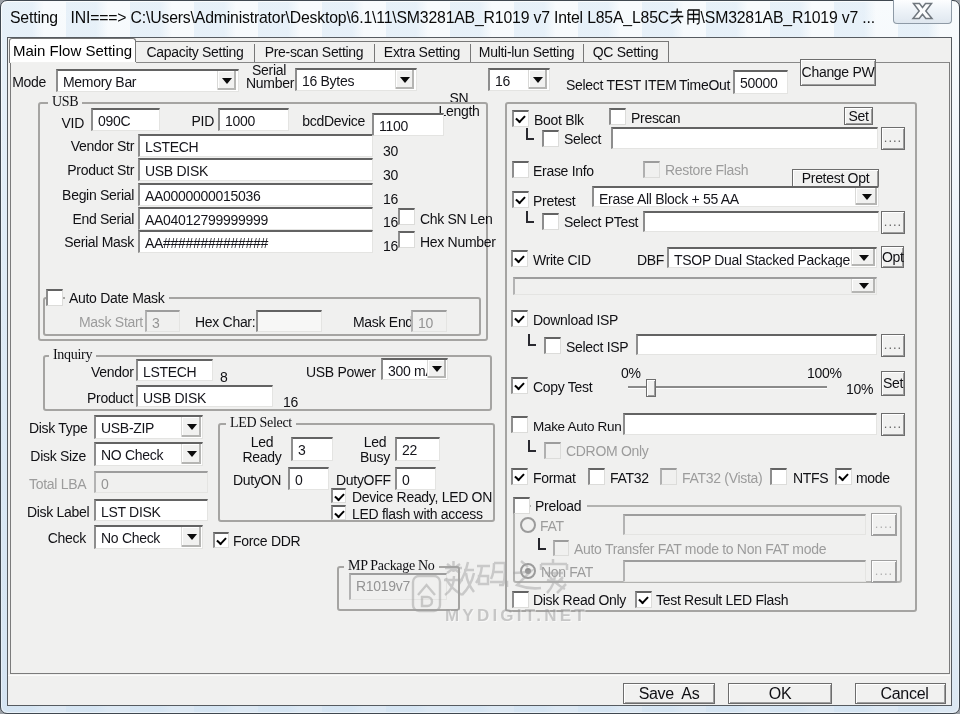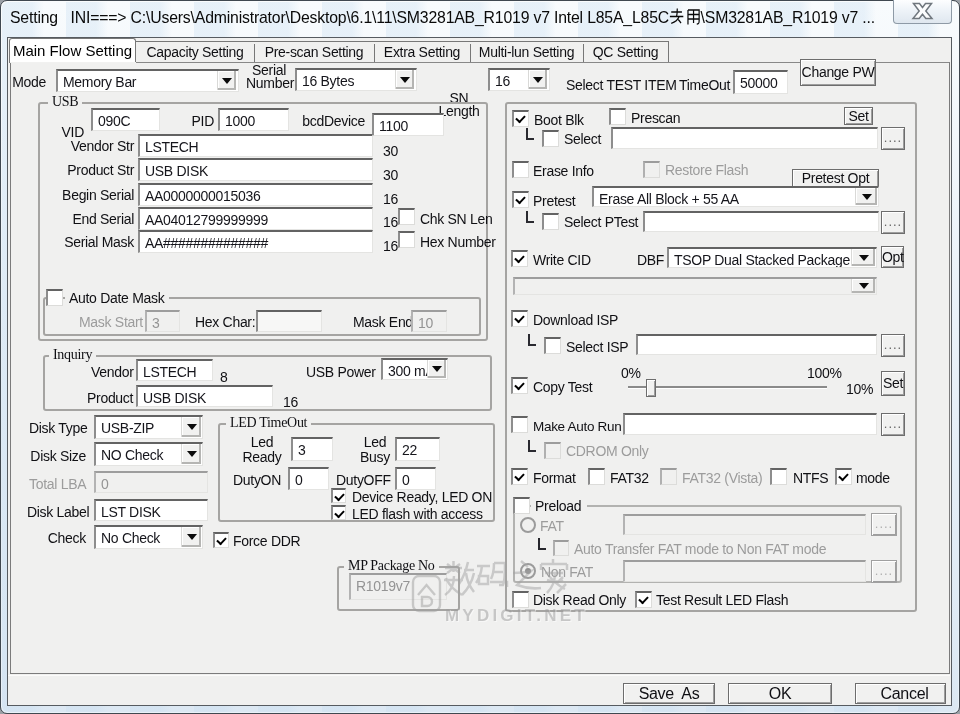--- a/index.html
+++ b/index.html
@@ -93,21 +93,21 @@
 <div class="l" style="left:438px;top:64px;width:42px;text-align:center;font-size:14px;line-height:13px;margin-top:28px;">SN<br>Length</div>
 <div class="cmb" style="left:488px;top:68px;width:62px;height:23px;">16</div>
 <div class="ar" style="left:528px;top:70px;width:19px;height:19px;"></div>
 <div class="l" style="left:566px;top:77px;">Select TEST ITEM</div>
 <div class="l" style="left:679px;top:77px;">TimeOut</div>
 <div class="t" style="left:733px;top:70px;width:55px;height:24px;">50000</div>
 <div class="b" style="left:800px;top:59px;width:76px;height:27px;line-height:25px;">Change PW</div>
 
 <div class="g" style="left:38px;top:102px;width:450px;height:239px;"></div>
 <div class="cap" style="left:48px;top:94px;">USB</div>
-<div class="l" style="left:50px;top:124px;width:34px;text-align:right;">VID</div>
+<div class="l" style="left:50px;top:115px;width:34px;text-align:right;">VID</div>
 <div class="t" style="left:91px;top:108px;width:69px;height:23px;">090C</div>
 <div class="l" style="left:180px;top:113px;width:34px;text-align:right;">PID</div>
 <div class="t" style="left:218px;top:108px;width:71px;height:23px;">1000</div>
 <div class="l" style="left:296px;top:113px;width:69px;text-align:right;">bcdDevice</div>
 <div class="t" style="left:372px;top:113px;width:72px;height:23px;">1100</div>
 <div class="l" style="left:58px;top:138px;width:76px;text-align:right;">Vendor Str</div>
 <div class="t" style="left:138px;top:134px;width:235px;height:23px;">LSTECH</div>
 <div class="l" style="left:383px;top:143px;">30</div>
 <div class="l" style="left:58px;top:162px;width:76px;text-align:right;">Product Str</div>
 <div class="t" style="left:138px;top:158px;width:235px;height:23px;">USB DISK</div>
@@ -158,21 +158,21 @@
 <div class="t gd" style="left:94px;top:471px;width:114px;height:22px;">0</div>
 <div class="l" style="left:27px;top:504px;width:59px;text-align:right;">Disk Label</div>
 <div class="t" style="left:94px;top:499px;width:114px;height:22px;">LST DISK</div>
 <div class="l" style="left:29px;top:530px;width:57px;text-align:right;">Check</div>
 <div class="cmb" style="left:94px;top:525px;width:109px;height:24px;">No Check</div>
 <div class="ar" style="left:181px;top:527px;width:20px;height:20px;"></div>
 <div class="c k" style="left:213px;top:532px;width:16px;height:16px;"></div>
 <div class="l" style="left:233px;top:533px;">Force DDR</div>
 
 <div class="g" style="left:218px;top:423px;width:277px;height:99px;"></div>
-<div class="cap" style="left:226px;top:415px;">LED TimeOut</div>
+<div class="cap" style="left:226px;top:415px;">LED Select</div>
 <div class="l" style="left:237px;top:435px;width:50px;text-align:center;line-height:15px;">Led<br>Ready</div>
 <div class="t" style="left:291px;top:437px;width:42px;height:24px;">3</div>
 <div class="l" style="left:352px;top:435px;width:46px;text-align:center;line-height:15px;">Led<br>Busy</div>
 <div class="t" style="left:395px;top:437px;width:45px;height:24px;">22</div>
 <div class="l" style="left:233px;top:472px;">DutyON</div>
 <div class="t" style="left:288px;top:467px;width:41px;height:23px;">0</div>
 <div class="l" style="left:336px;top:472px;">DutyOFF</div>
 <div class="t" style="left:395px;top:467px;width:41px;height:23px;">0</div>
 <div class="c k" style="left:331px;top:488px;width:15px;height:15px;"></div>
 <div class="l" style="left:352px;top:489px;font-size:14px;">Device Ready, LED ON</div>

